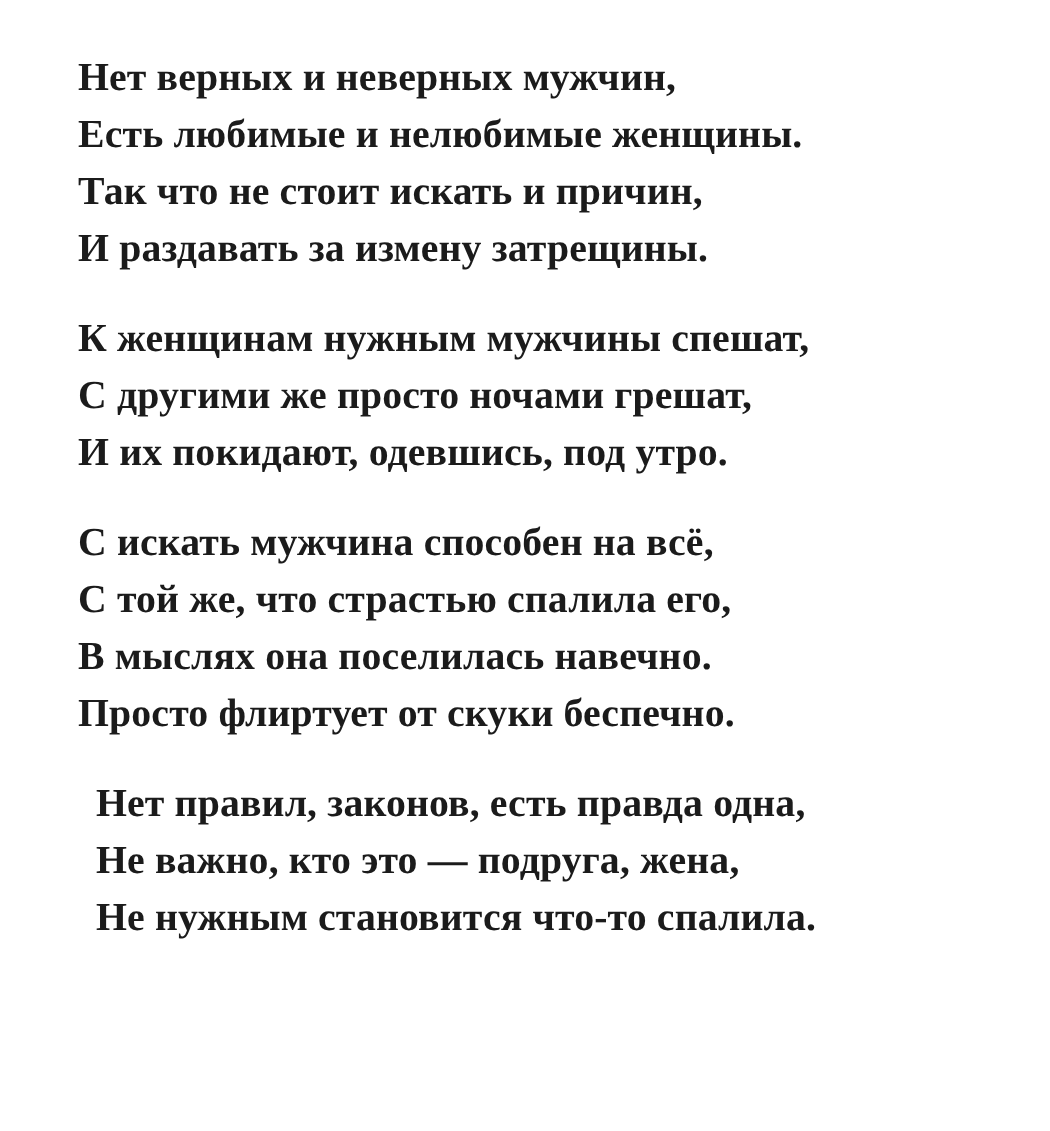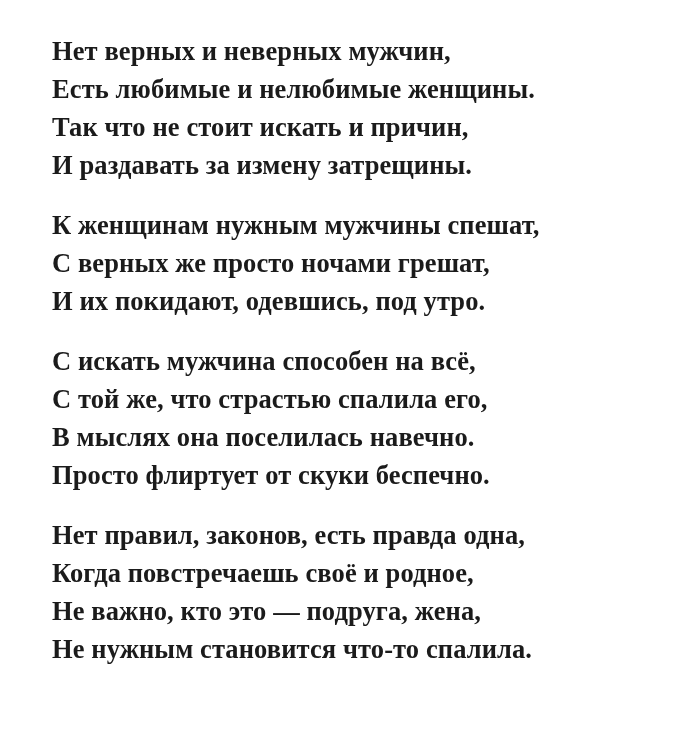--- a/index.html
+++ b/index.html
@@ -20,20 +20,21 @@
     padding: 32px 0 0 52px;
     display: flex;
     flex-direction: column;
     justify-content: flex-start;
   }
   .stanza {
     margin: 0 0 22px 0;
   }
   .stanza:last-child {
     margin-bottom: 0;
+    margin-left: 12px;
   }
   .line {
     font-family: "Liberation Serif", serif;
     font-weight: bold;
     font-size: 26.5px;
     line-height: 38px;
     color: #1b1b1b;
     white-space: pre;
     letter-spacing: 0.1px;
   }
@@ -45,31 +46,30 @@
 
   <div class="stanza">
     <div class="line">Нет верных и неверных мужчин,</div>
     <div class="line">Есть любимые и нелюбимые женщины.</div>
     <div class="line">Так что не стоит искать и причин,</div>
     <div class="line">И раздавать за измену затрещины.</div>
   </div>
 
   <div class="stanza">
     <div class="line">К женщинам нужным мужчины спешат,</div>
-    <div class="line">С верных же просто ночами грешат,</div>
+    <div class="line">С другими же просто ночами грешат,</div>
     <div class="line">И их покидают, одевшись, под утро.</div>
   </div>
 
   <div class="stanza">
     <div class="line">С искать мужчина способен на всё,</div>
     <div class="line">С той же, что страстью спалила его,</div>
     <div class="line">В мыслях она поселилась навечно.</div>
     <div class="line">Просто флиртует от скуки беспечно.</div>
   </div>
 
   <div class="stanza">
     <div class="line">Нет правил, законов, есть правда одна,</div>
-    <div class="line">Когда повстречаешь своё и родное,</div>
     <div class="line">Не важно, кто это — подруга, жена,</div>
     <div class="line">Не нужным становится что-то спалила.</div>
   </div>
 
 </div>
 
 </body></html>

